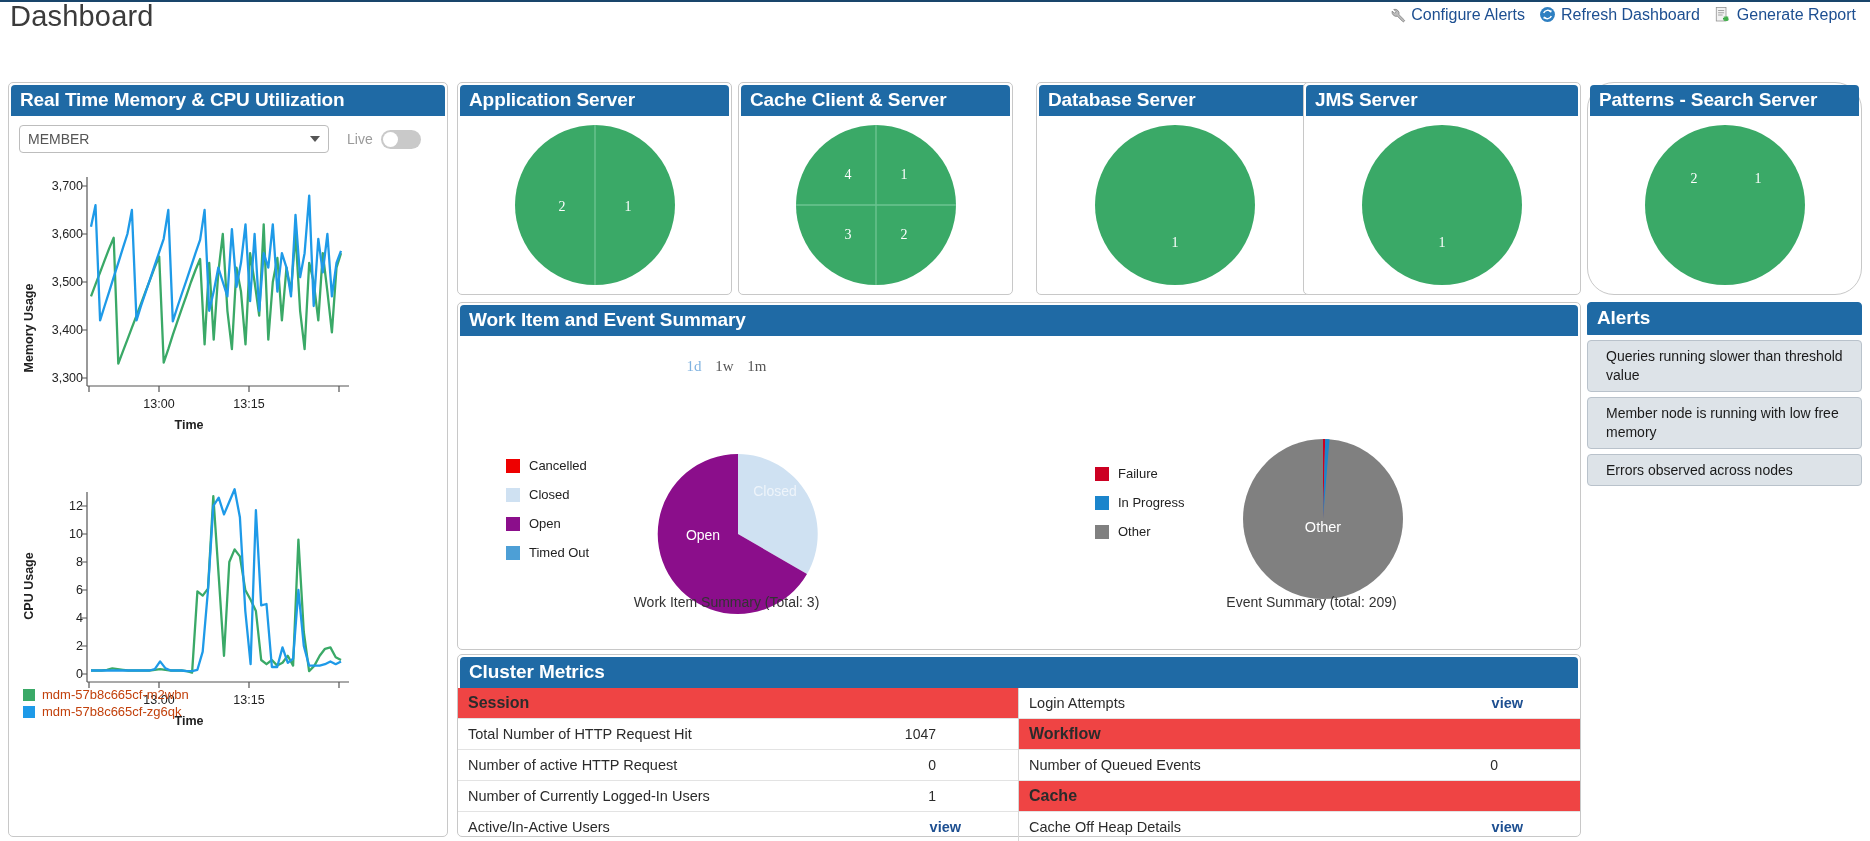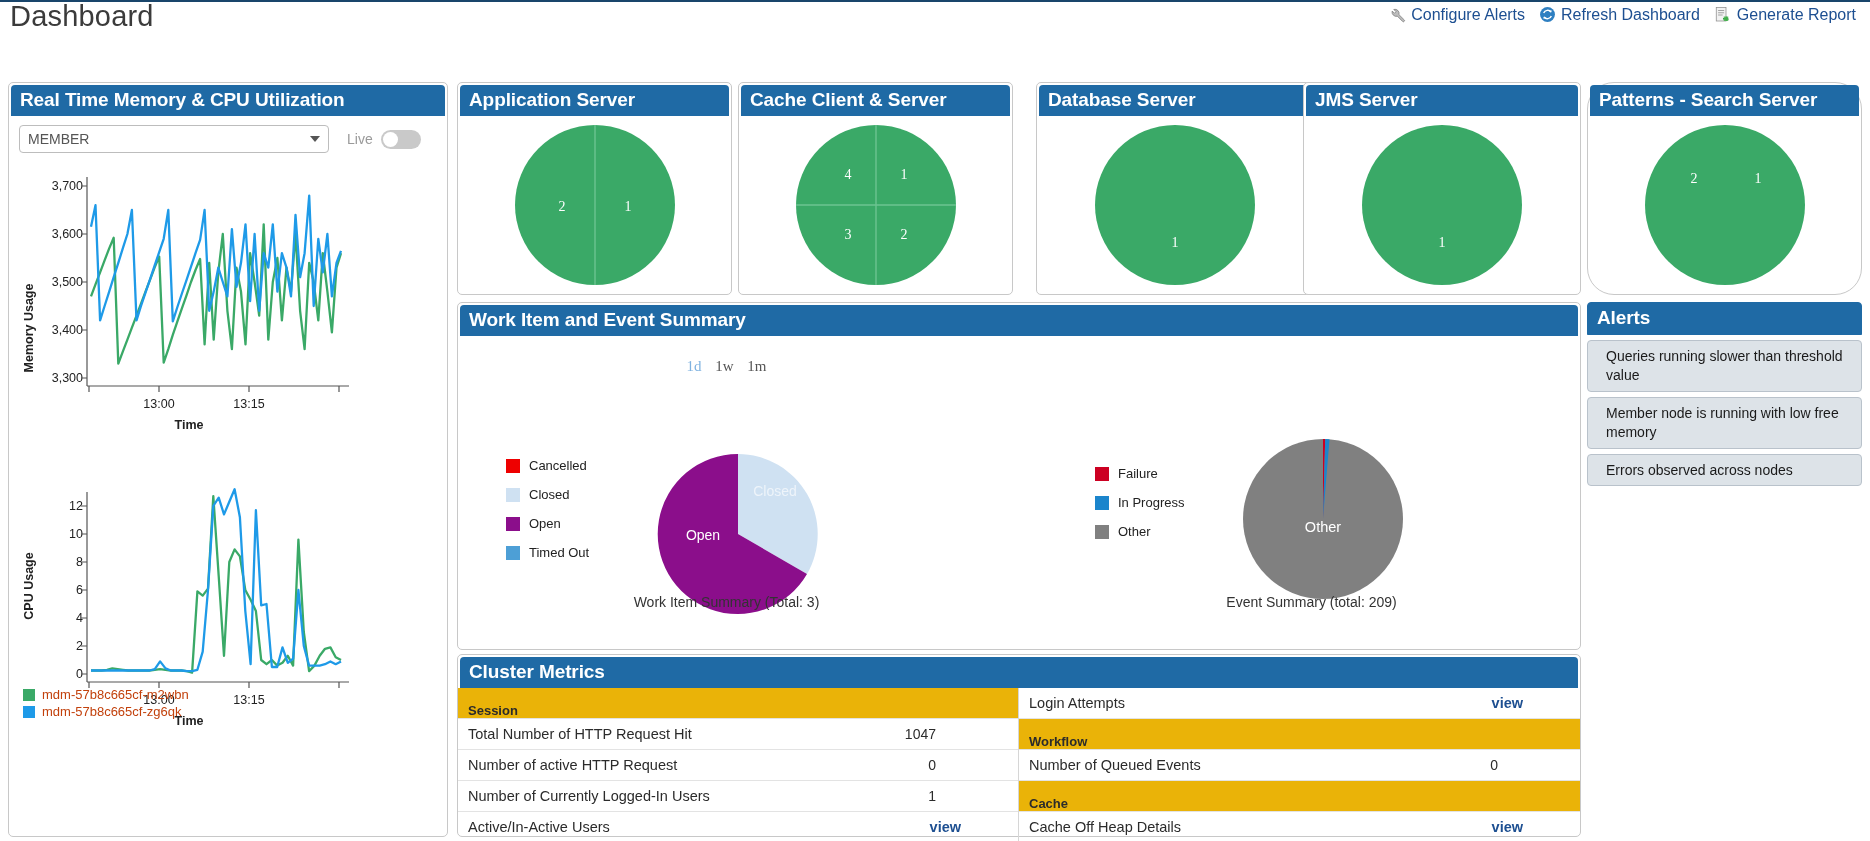--- a/index.html
+++ b/index.html
@@ -96,21 +96,21 @@
   #p-cluster{left:457px;top:616px;width:1124px;height:183px;}
   .clustergrid{display:flex;}
   .colhalf{width:50%;box-sizing:border-box;}
   .colhalf.left{border-right:1px solid #d6d6d6;}
   .mrow{
     display:flex;justify-content:space-between;align-items:center;
     height:31px;box-sizing:border-box;
     border-bottom:1px solid #e3e3e3;
     padding:0 12px 0 10px;font-size:14.5px;color:#2b2b2b;
   }
-  .mrow.section{background:#eab308;font-weight:bold;font-size:13px;align-items:flex-end;}
+  .mrow.section{background:#ef4444;font-weight:bold;font-size:16px;}
   .mrow .val{color:#2b2b2b;font-size:14px;padding-right:70px;}
   .mrow .view{color:#1d4f91;font-weight:bold;font-size:14.5px;cursor:pointer;padding-right:45px;}
 
   
   #p-alerts{left:1587px;top:264px;width:275px;height:348px;border:none;background:transparent;}
   #p-alerts .panel-head{margin:0;border-radius:4px 4px 0 0;border:1px solid #1f6aa5;box-sizing:border-box;}
   .alertbox{
     border:1px solid #b9c2cb;border-radius:4px;background:#dde3e8;
     margin:5px 0 0 0;padding:6px 18px;font-size:14px;color:#1a1a1a;line-height:1.35;
   }

